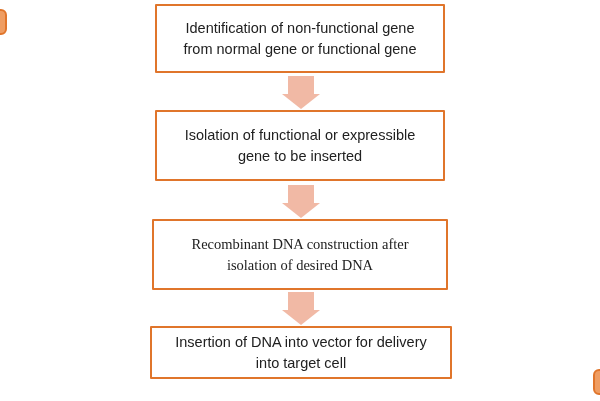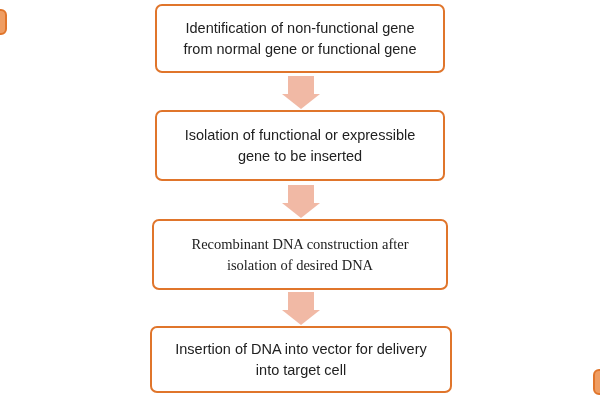--- a/index.html
+++ b/index.html
@@ -13,38 +13,38 @@
     height: 401px;
     background: var(--background, #ffffff);
     overflow: hidden;
     font-family: "Liberation Sans", sans-serif;
   }
   .flow-box {
     position: absolute;
     box-sizing: border-box;
     background: var(--box-fill, #ffffff);
     border: 2px solid var(--box-border, #e0752b);
-    border-radius: 7px;
+    border-radius: 1px;
     display: flex;
     align-items: center;
     justify-content: center;
     text-align: center;
   }
   .box-label {
     display: block;
     white-space: pre-line;
     font-size: 14.5px;
     line-height: 21px;
     color: var(--text, #212121);
     padding: 0 4px;
   }
   .box1 { left: 155px; top: 4px;   width: 290px; height: 69px; }
   .box2 { left: 155px; top: 110px; width: 290px; height: 71px; }
   .box3 { left: 152px; top: 219px; width: 296px; height: 71px; font-family: Liberation Serif, serif; }
-  .box4 { left: 150px; top: 326px; width: 302px; height: 67px; }
+  .box4 { left: 150px; top: 326px; width: 302px; height: 53px; }
 
   .arrow {
     position: absolute;
     left: 282px;
     width: 38px;
   }
   .arrow1 { top: 76px; }
   .arrow2 { top: 185px; }
   .arrow3 { top: 292px; }
   .arrow-stem {

